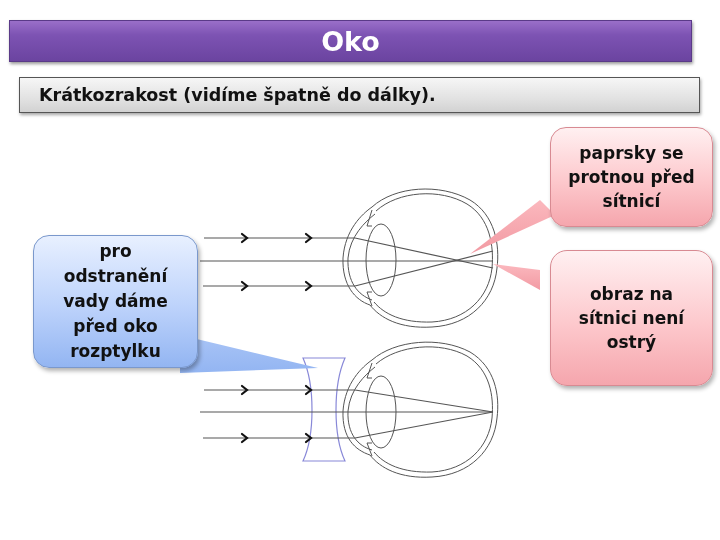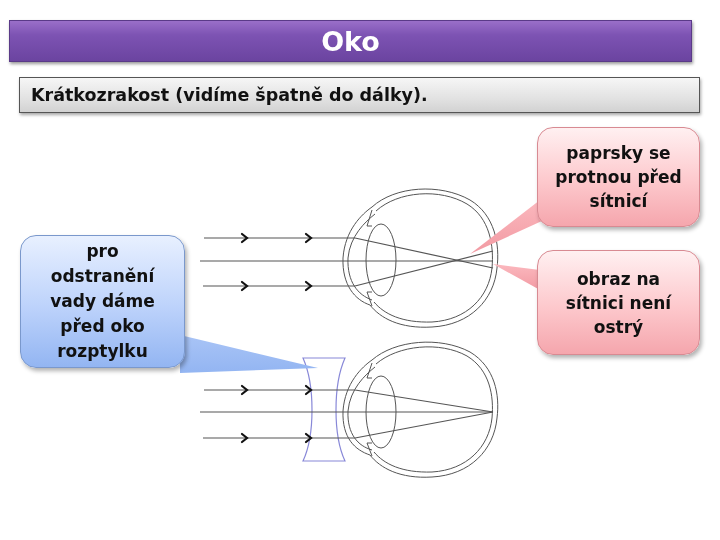--- a/index.html
+++ b/index.html
@@ -11,31 +11,32 @@
     box-shadow:1px 2px 3px rgba(0,0,0,0.4);
     display:flex; align-items:center; justify-content:center;
     color:#ffffff; font-weight:bold; font-size:27px; letter-spacing:0px;
     font-family:"DejaVu Sans", sans-serif;
   }
   .subtitle-box {
     position:absolute; left:19px; top:77px; width:681px; height:36px;
     background:linear-gradient(#f6f6f6 0%, #e2e2e2 60%, #d2d2d2 100%);
     border:1px solid #555;
     box-shadow:1px 2px 3px rgba(0,0,0,0.35);
-    display:flex; align-items:center; padding-left:11px; box-sizing:border-box;
+    display:flex; align-items:center; padding-left:19px; box-sizing:border-box;
     color:#111; font-weight:bold; font-size:17.5px;
     font-family:"DejaVu Sans", sans-serif;
   }
   .diagram { position:absolute; left:0; top:0; width:720px; height:540px; }
   .callout {
     position:absolute; border-radius:16px; box-sizing:border-box;
     display:flex; align-items:center; justify-content:center; text-align:center;
     font-weight:bold; color:#111; font-size:17px; line-height:24px;
     font-family:"DejaVu Sans", sans-serif;
     white-space:pre-line;
+    margin-left:13px;
   }
   .callout.pink {
     background:linear-gradient(#fff0f1 0%, #fdc8cc 55%, #f5a6ad 100%);
     border:1px solid #d88a92;
     box-shadow:2px 3px 4px rgba(0,0,0,0.3);
   }
   .callout.blue {
     background:linear-gradient(#e8f0ff 0%, #bcd2fb 55%, #93b5f2 100%);
     border:1px solid #7a98cc;
     box-shadow:2px 3px 4px rgba(0,0,0,0.3);
@@ -114,20 +115,20 @@
   </g>
 
   <path d="M540,200 L470,254 L555,215 Z" fill="url(#pinkTail)"></path>
   <path d="M540,270 L493,264 L540,290 Z" fill="url(#pinkTail)"></path>
   <path d="M180,335 L318,368 L180,373 Z" fill="url(#blueTail)"></path>
 </svg>
 
 <div class="callout pink" style="left:537px; top:127px; width:163px; height:100px;">paprsky se
 protnou před
 sítnicí</div>
-<div class="callout pink" style="left:537px; top:250px; width:163px; height:105px;">obraz na
+<div class="callout pink" style="left:537px; top:250px; width:163px; height:136px;border-radius:17px;">obraz na
 sítnici není
 ostrý</div>
 <div class="callout blue" style="left:20px; top:235px; width:165px; height:133px; line-height:25px;">pro
 odstranění
 vady dáme
 před oko
 rozptylku</div>
 
 </body></html>

